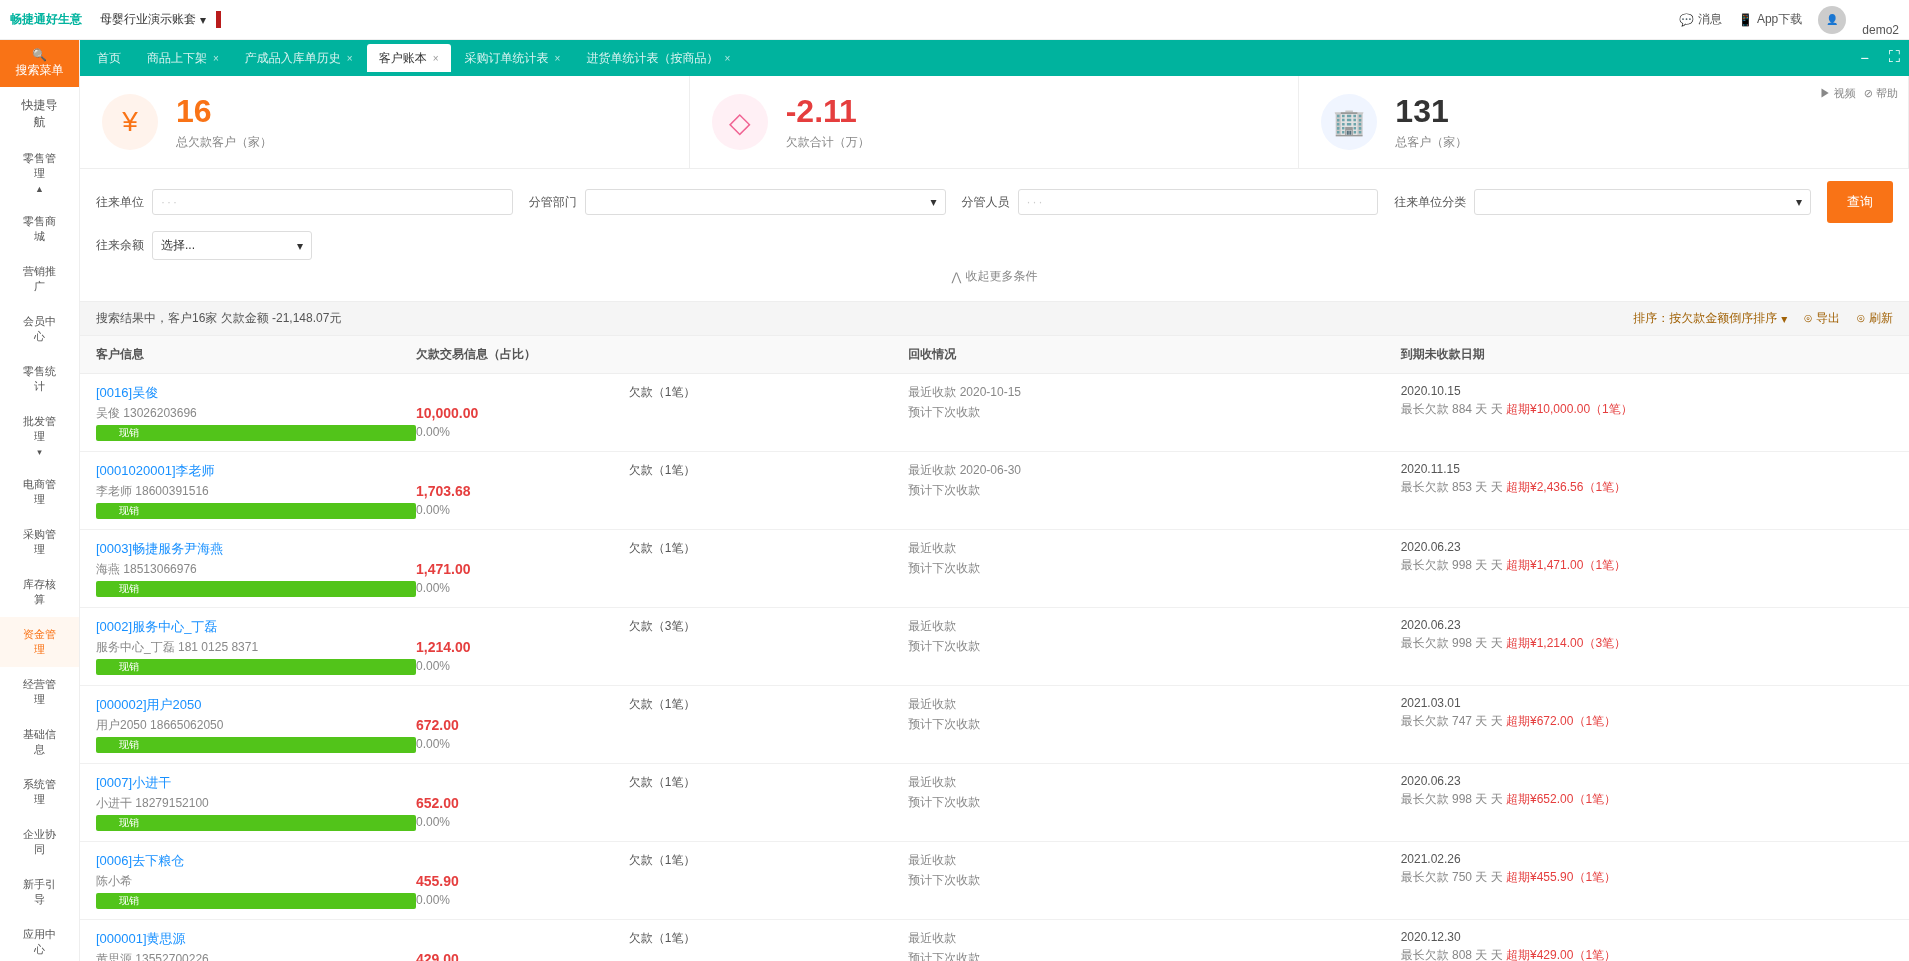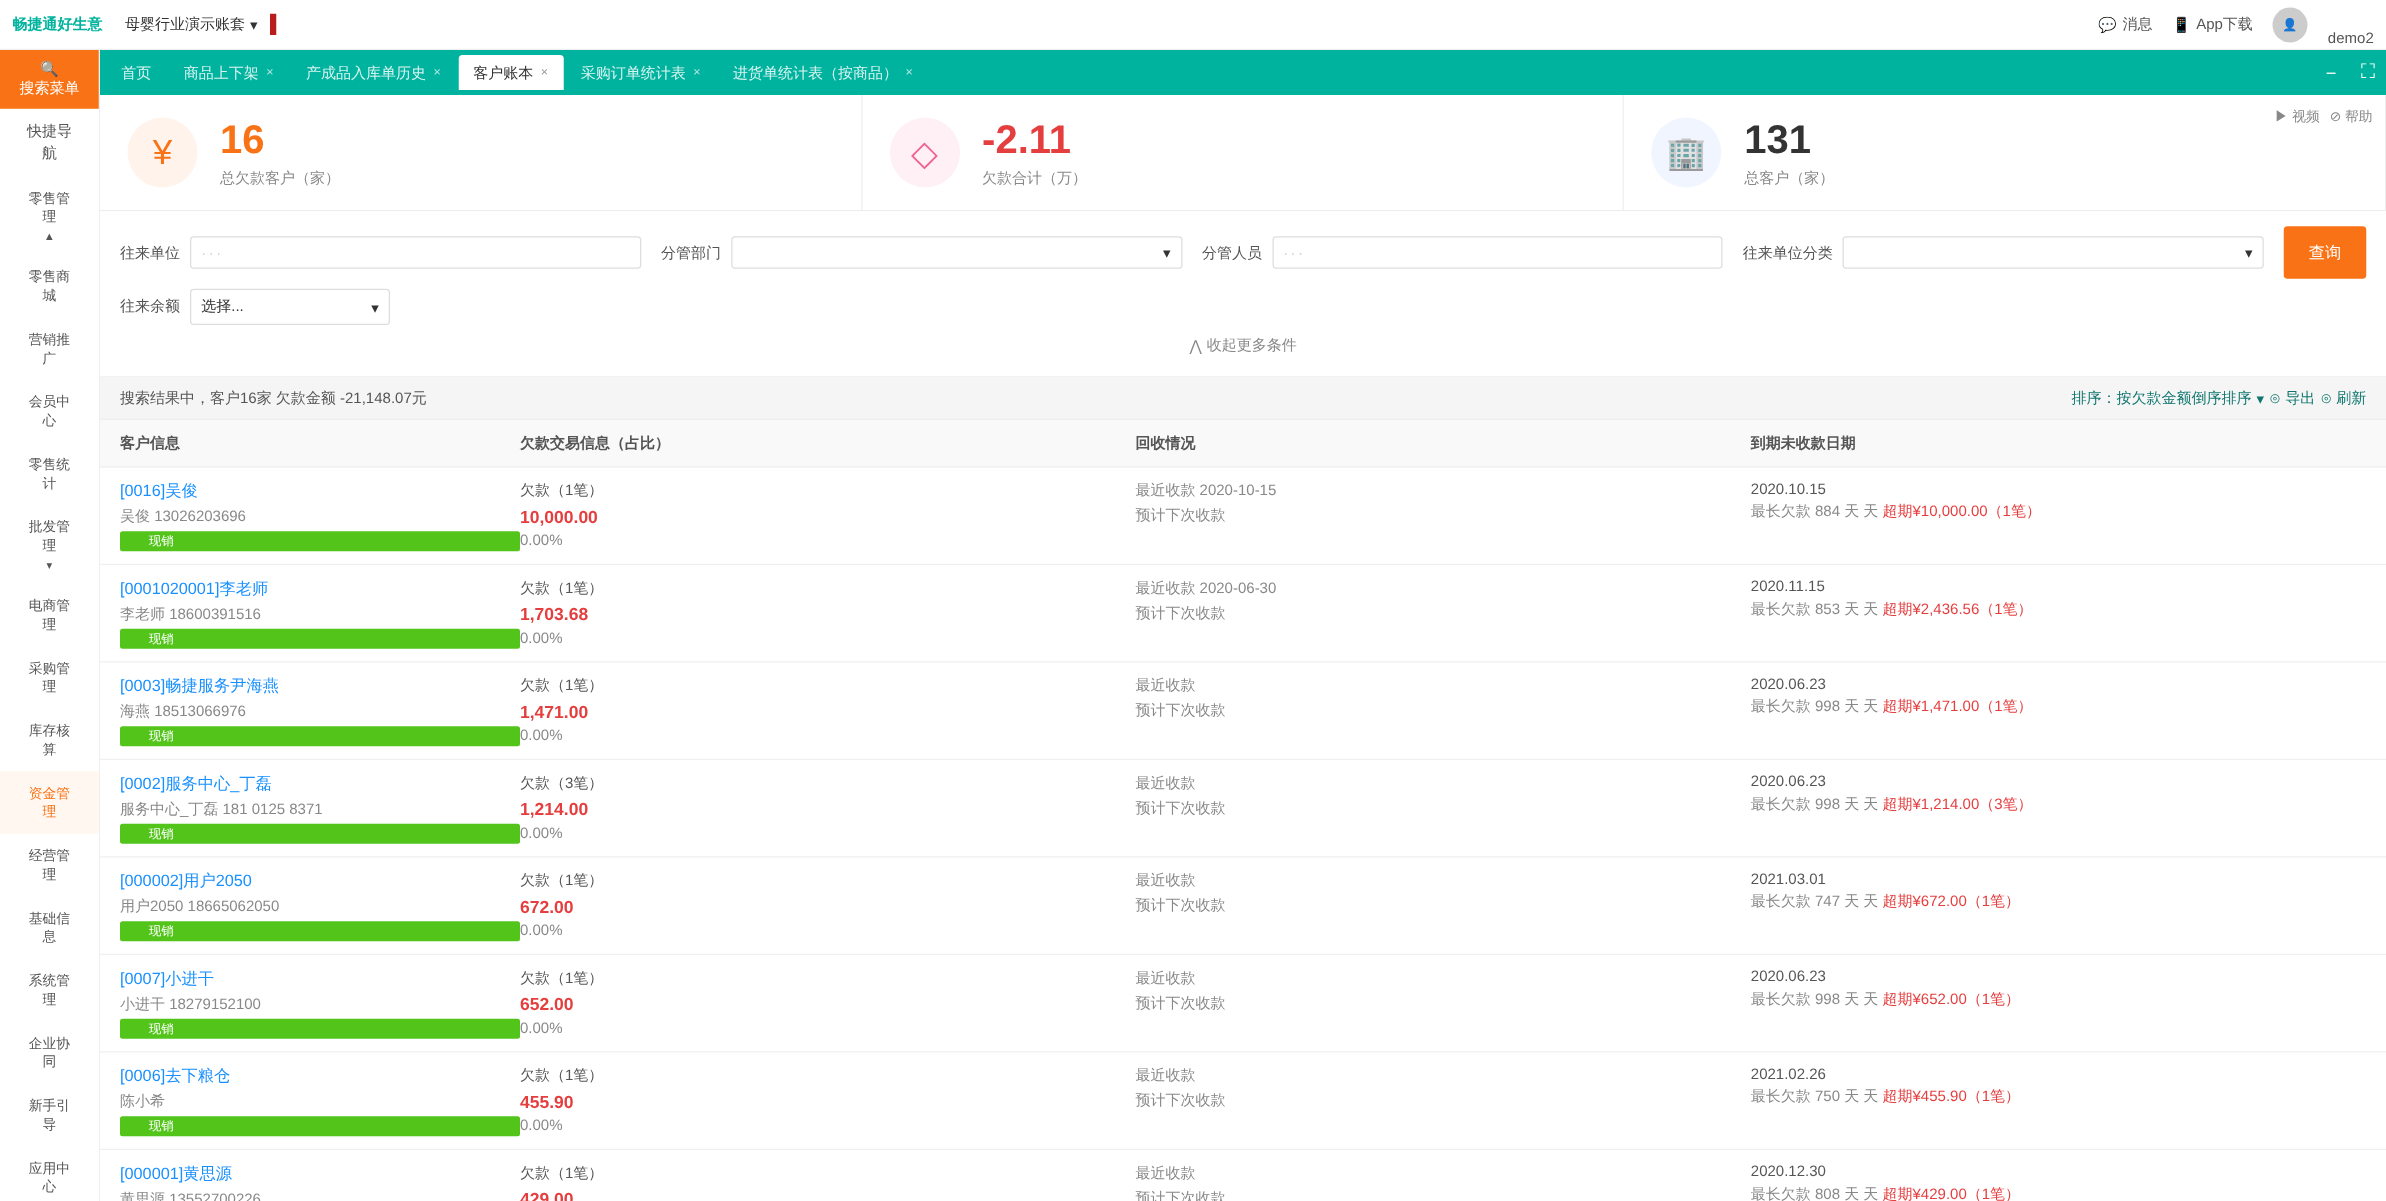--- a/index.html
+++ b/index.html
@@ -61,33 +61,33 @@
     .filter-label { font-size: 12px; color: #555; white-space: nowrap; }
     .filter-input { flex: 1; border: 1px solid #ddd; border-radius: 3px; padding: 5px 8px; font-size: 12px; display: flex; align-items: center; justify-content: space-between; cursor: pointer; }
     .filter-input .dots { color: #ccc; letter-spacing: 2px; }
     .filter-select { flex: 1; border: 1px solid #ddd; border-radius: 3px; padding: 5px 8px; font-size: 12px; display: flex; align-items: center; justify-content: space-between; cursor: pointer; background: #fff; }
     .search-btn { background: #f97316; color: #fff; border: none; border-radius: 3px; padding: 12px 20px; font-size: 13px; cursor: pointer; }
     .collapse-btn { display: flex; align-items: center; justify-content: center; gap: 4px; color: #888; font-size: 12px; cursor: pointer; margin: 4px 0; }
 
     
     .results-bar { display: flex; align-items: center; justify-content: space-between; padding: 8px 16px; background: #f5f5f5; border-bottom: 1px solid #eee; }
     .results-info { font-size: 12px; color: #555; }
-    .results-actions { display: flex; align-items: center; gap: 4px; font-size: 12px; color: #0f766e; }
+    .results-actions { display: flex; align-items: center; gap: 16px; font-size: 12px; color: #a16207; }
     .sort-label { display: flex; align-items: center; gap: 4px; }
 
     
     .table-container { background: #fff; margin: 0; }
     .table-header { display: grid; grid-template-columns: 320px 1fr 1fr 1fr; padding: 10px 16px; background: #f9f9f9; border-bottom: 1px solid #eee; font-weight: bold; font-size: 12px; color: #555; }
     .table-row { display: grid; grid-template-columns: 320px 1fr 1fr 1fr; padding: 10px 16px; border-bottom: 1px solid #f0f0f0; align-items: start; }
     .customer-info { display: flex; flex-direction: column; gap: 3px; }
     .customer-name { color: #1890ff; font-size: 13px; cursor: pointer; }
     .customer-detail { font-size: 12px; color: #888; }
     .customer-tag { display: inline-block; background: #52c41a; color: #fff; font-size: 10px; padding: 1px 23px; border-radius: 2px; }
     .debt-info { display: flex; flex-direction: column; gap: 4px; }
-    .debt-count { font-size: 12px; color: #555; }
+    .debt-count { font-size: 12px; color: #555; text-align: center; }
     .debt-amount { color: #e53e3e; font-size: 14px; font-weight: bold; }
     .debt-ratio { font-size: 12px; color: #888; }
     .recovery-info { display: flex; flex-direction: column; gap: 3px; }
     .recovery-row { font-size: 12px; color: #555; display: flex; gap: 8px; }
     .recovery-label { color: #888; }
     .due-info { display: flex; flex-direction: column; gap: 3px; }
     .due-date { font-size: 12px; color: #555; }
     .due-overdue { font-size: 12px; color: #888; }
     .due-overdue .overdue-link { color: #e53e3e; cursor: pointer; }
 

